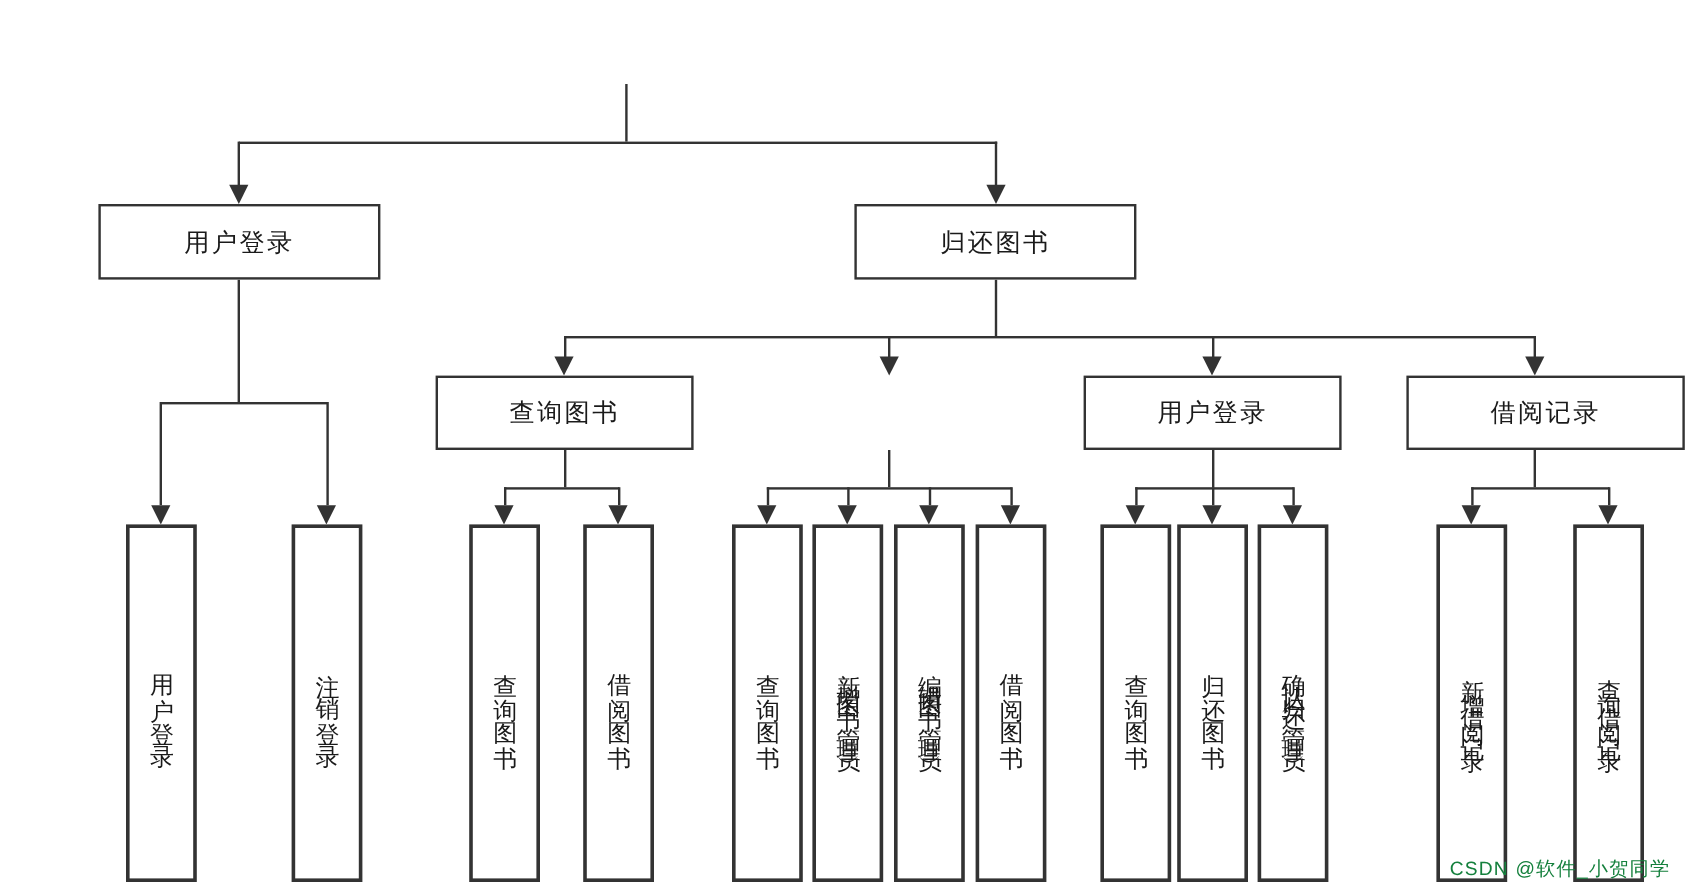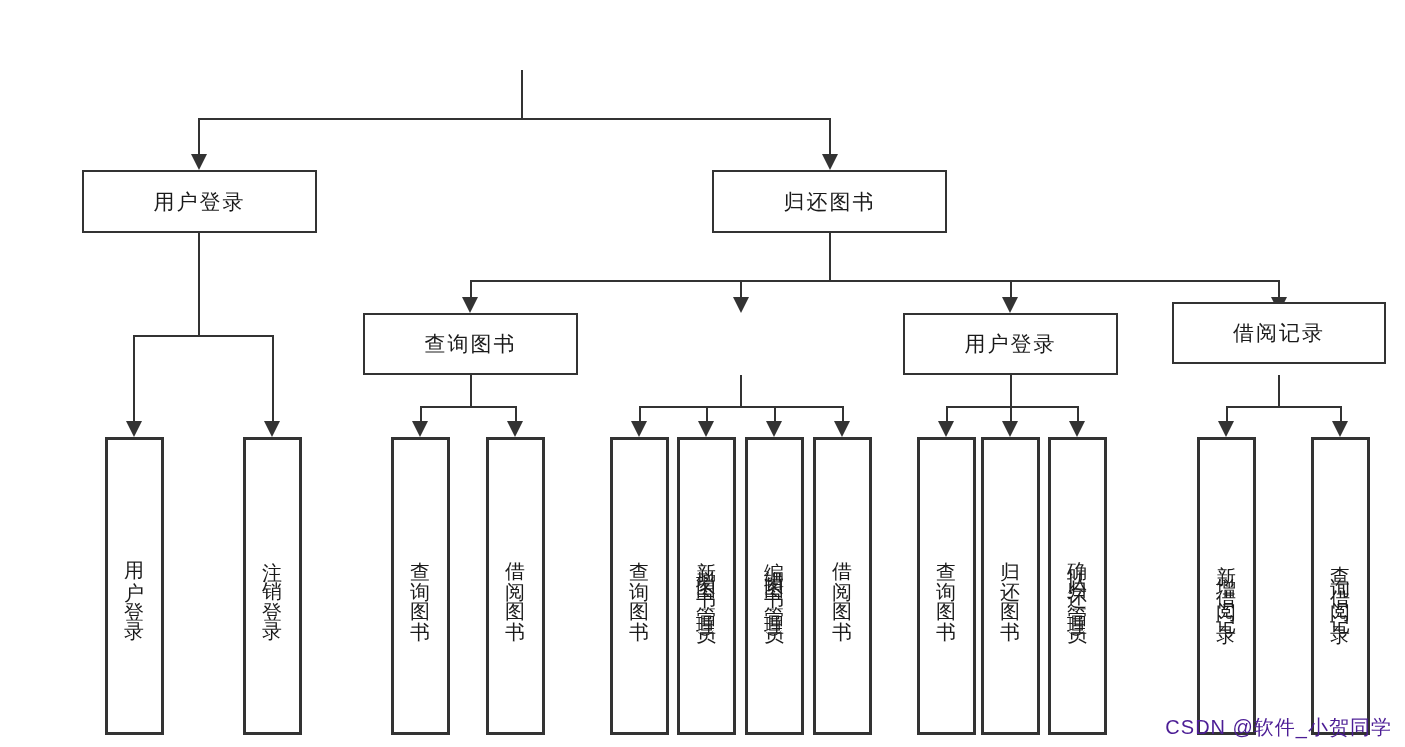--- a/index.html
+++ b/index.html
@@ -35,21 +35,21 @@
   .arrow{
     position:absolute;width:0;height:0;
     border-left:8px solid transparent;
     border-right:8px solid transparent;
     border-top:16px solid #333333;
     z-index:1;
   }
   .watermark{
     position:absolute;
     top:714px;right:13px;
-    font-size:20px;color:#4c1d95;
+    font-size:16px;color:#15803d;
     letter-spacing:1px;white-space:nowrap;
     z-index:3;
   }
 </style>
 </head>
 <body>
 
 <div id="stage">
 
 
@@ -63,21 +63,21 @@
 
   <div class="node" style="left:363px;top:313px;width:215px;height:62px">
     <span>查询图书</span>
   </div>
 
 
   <div class="node" style="left:903px;top:313px;width:215px;height:62px">
     <span>用户登录</span>
   </div>
 
-  <div class="node" style="left:1172px;top:302px;width:214px;height:62px">
+  <div class="node" style="left:1172px;top:313px;width:232px;height:62px">
     <span>借阅记录</span>
   </div>
 
   <div class="node leaf" style="left:105px;top:437px;width:59px;height:298px">
     <span class="vtext ls-lg">用户登录</span>
   </div>
   <div class="node leaf" style="left:243px;top:437px;width:59px;height:298px">
     <span class="vtext ls-lg">注销登录</span>
   </div>
 

